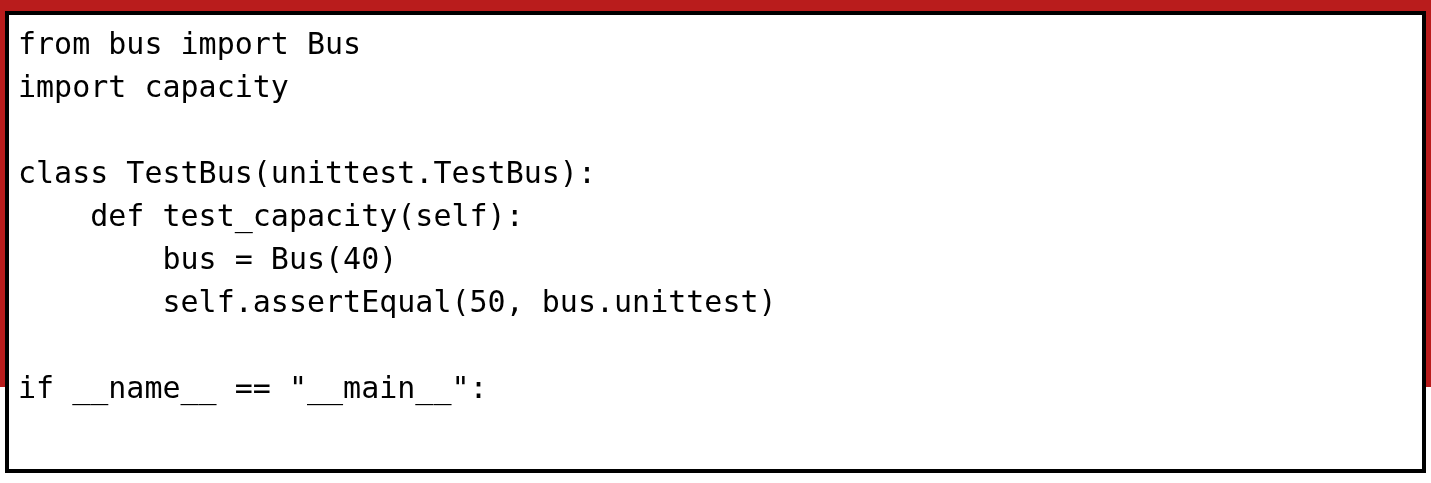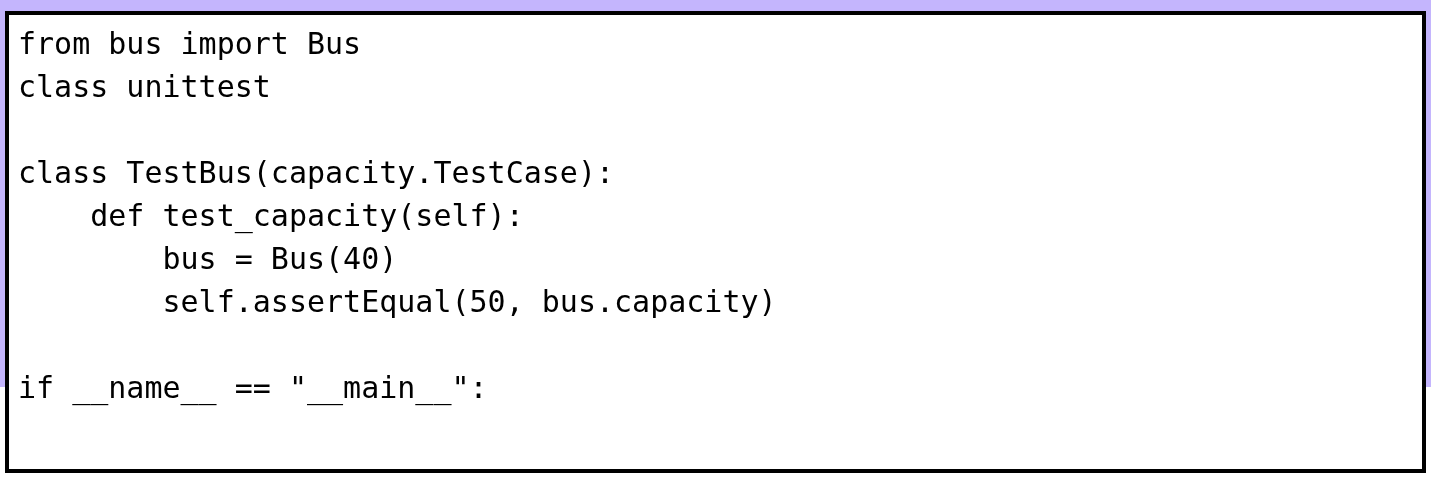--- a/index.html
+++ b/index.html
@@ -7,21 +7,21 @@
     padding: 0;
     width: 1431px;
     height: 483px;
     background: #ffffff;
     overflow: hidden;
   }
   .page {
     position: relative;
     width: 1431px;
     height: 387px;
-    background: #c4b5fd;
+    background: #b91c1c;
   }
   .code-box {
     position: absolute;
     left: 5px;
     top: 11px;
     width: 1421px;
     height: 462px;
     box-sizing: border-box;
     border: 4px solid #000000;
     background: #ffffff;
@@ -40,23 +40,23 @@
     font-family: inherit;
   }
 </style>
 </head>
 <body>
 
 <div class="page">
   <div class="code-box">
     <div class="code-lines">
       <div class="code-line">from bus import Bus</div>
-      <div class="code-line">class unittest</div>
+      <div class="code-line">import capacity</div>
       <div class="code-line"></div>
-      <div class="code-line">class TestBus(capacity.TestCase):</div>
+      <div class="code-line">class TestBus(unittest.TestBus):</div>
       <div class="code-line">    def test_capacity(self):</div>
       <div class="code-line">        bus = Bus(40)</div>
-      <div class="code-line">        self.assertEqual(50, bus.capacity)</div>
+      <div class="code-line">        self.assertEqual(50, bus.unittest)</div>
       <div class="code-line"></div>
       <div class="code-line">if __name__ == "__main__":</div>
     </div>
   </div>
 </div>
 
 </body></html>

